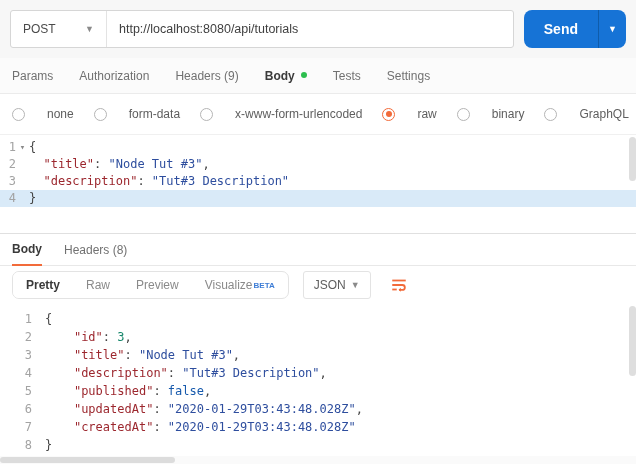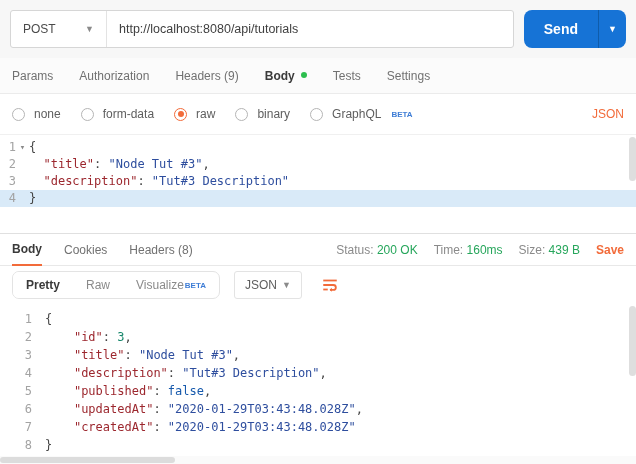--- a/index.html
+++ b/index.html
@@ -22,21 +22,21 @@
   .send-caret .caret { color:#fff; }
 
   
   .req-tabs { height:36px; display:flex; align-items:center; padding:0 12px; gap:26px; border-bottom:1px solid #ebebeb; background:#fbfbfb; flex-shrink:0; }
   .req-tab { color:#717171; cursor:pointer; white-space:nowrap; }
   .req-tab.active { color:#3a3a3a; font-weight:bold; }
   .green-dot { display:inline-block; width:6px; height:6px; border-radius:50%; background:#2cbe4e; margin-left:6px; vertical-align:2px; }
 
   
   .body-opts { height:40px; display:flex; align-items:center; padding:0 12px; gap:20px; flex-shrink:0; }
-  .opt { display:flex; align-items:center; gap:9px; color:#5e5e5e; cursor:pointer; white-space:nowrap; }
+  .opt { display:flex; align-items:center; gap:22px; color:#5e5e5e; cursor:pointer; white-space:nowrap; }
   .radio { width:13px; height:13px; border-radius:50%; border:1px solid #b5b5b5; background:#fff; position:relative; flex-shrink:0; }
   .opt.selected .radio { border-color:#f26b3a; }
   .opt.selected .radio::after { content:""; position:absolute; left:2.5px; top:2.5px; width:6px; height:6px; border-radius:50%; background:#f26b3a; }
   .beta-sup { font-size:8px; color:#3e7dd6; vertical-align:super; margin-left:1px; font-weight:bold; }
   .raw-lang { margin-left:auto; color:#f26b3a; cursor:pointer; display:flex; align-items:center; gap:4px; }
 
   
   .editor { position:relative; font-family:"DejaVu Sans Mono","Liberation Mono",monospace; font-size:12px; }
   #request-editor { height:99px; border-top:1px solid #f0f0f0; padding-top:4px; overflow:hidden; flex-shrink:0; }
   #response-editor { flex:1; padding-top:6px; overflow:hidden; }
@@ -111,20 +111,24 @@
 
 <div class="body-opts">
   <span class="opt">
       <span class="radio"></span>
       <span>none</span>
     </span>
   <span class="opt">
       <span class="radio"></span>
       <span>form-data</span>
     </span>
+  <span class="opt">
+      <span class="radio"></span>
+      <span>x-www-form-urlencoded</span>
+    </span>
   <span class="opt selected">
       <span class="radio"></span>
       <span>raw</span>
     </span>
   <span class="opt">
       <span class="radio"></span>
       <span>binary</span>
     </span>
   <span class="opt">
       <span class="radio"></span>
@@ -159,34 +163,28 @@
         <span class="code-text"><span class="tk-punct">}</span></span>
       </div>
     </div>
   <div class="vscroll">
       <div class="thumb req-thumb"></div>
     </div>
 </div>
 
 <div class="resp-meta">
   <span class="resp-tab active">Body</span>
-  <span class="resp-tab">Cookies</span>
   <span class="resp-tab">Headers (8)</span>
-  <span class="meta-right">
-    <span class="meta-item"><span class="lab">Status:</span> <span class="val">200 OK</span></span>
-    <span class="meta-item"><span class="lab">Time:</span> <span class="val">160ms</span></span>
-    <span class="meta-item"><span class="lab">Size:</span> <span class="val">439 B</span></span>
-    <span class="save-link">Save</span>
-  </span>
 </div>
 
 <div class="resp-toolbar">
   <div class="view-group">
     <span class="view-btn active">Pretty</span>
     <span class="view-btn">Raw</span>
+    <span class="view-btn">Preview</span>
     <span class="view-btn">
         <span>Visualize</span>
         <span class="beta-sup">BETA</span>
       </span>
   </div>
   <div class="lang-dd">
     <span>JSON</span>
     <span class="caret">▼</span>
   </div>
   <div class="wrap-btn">

